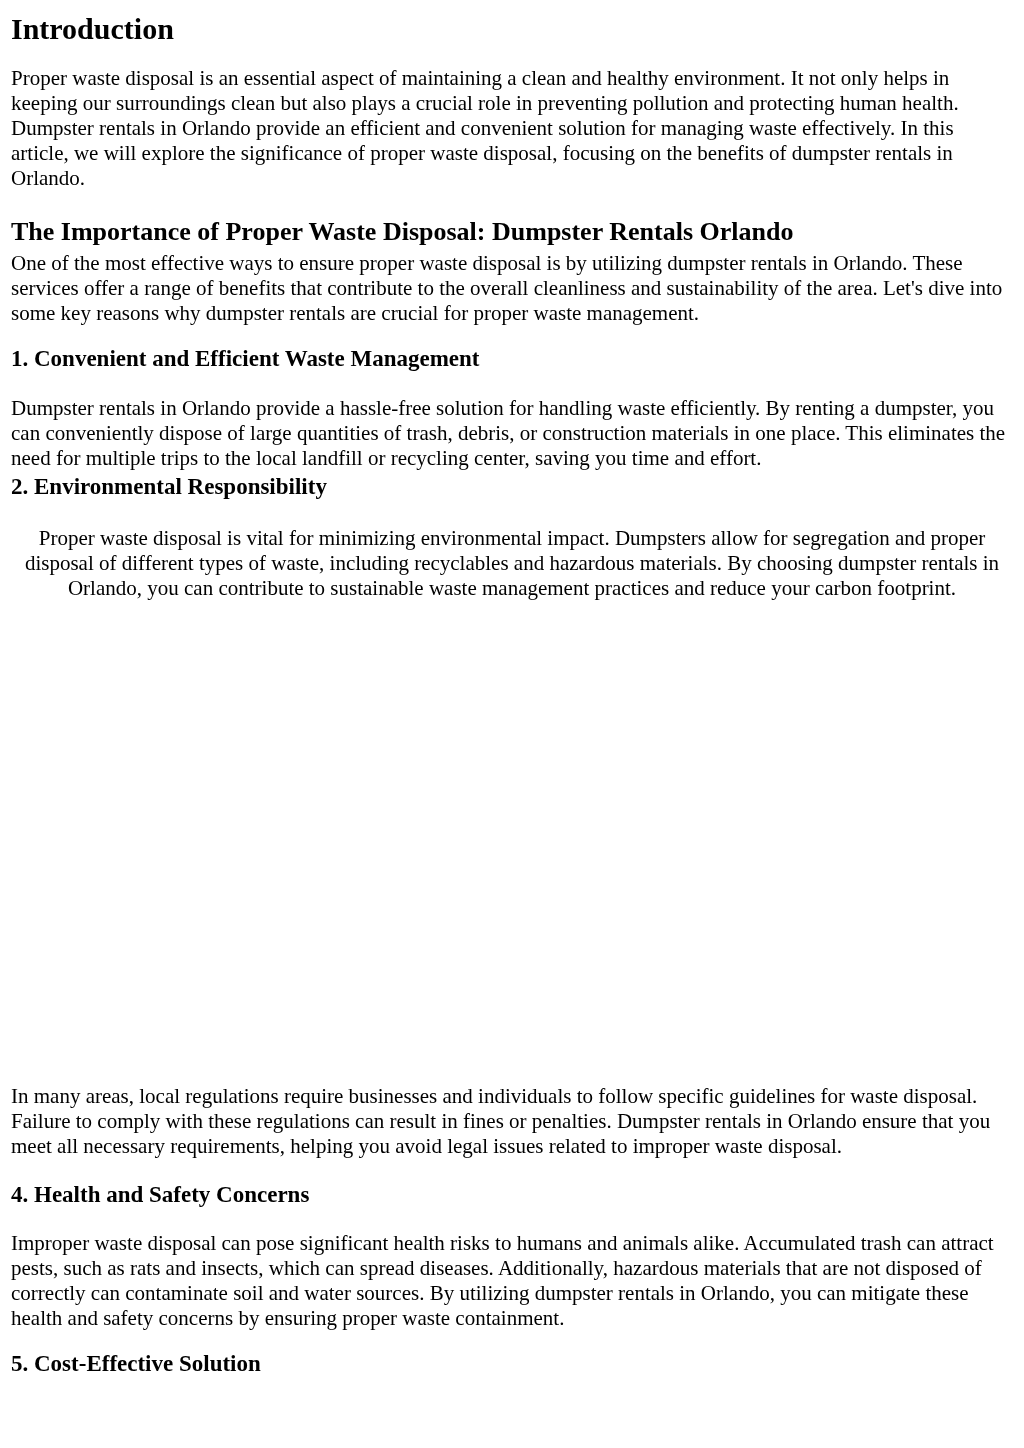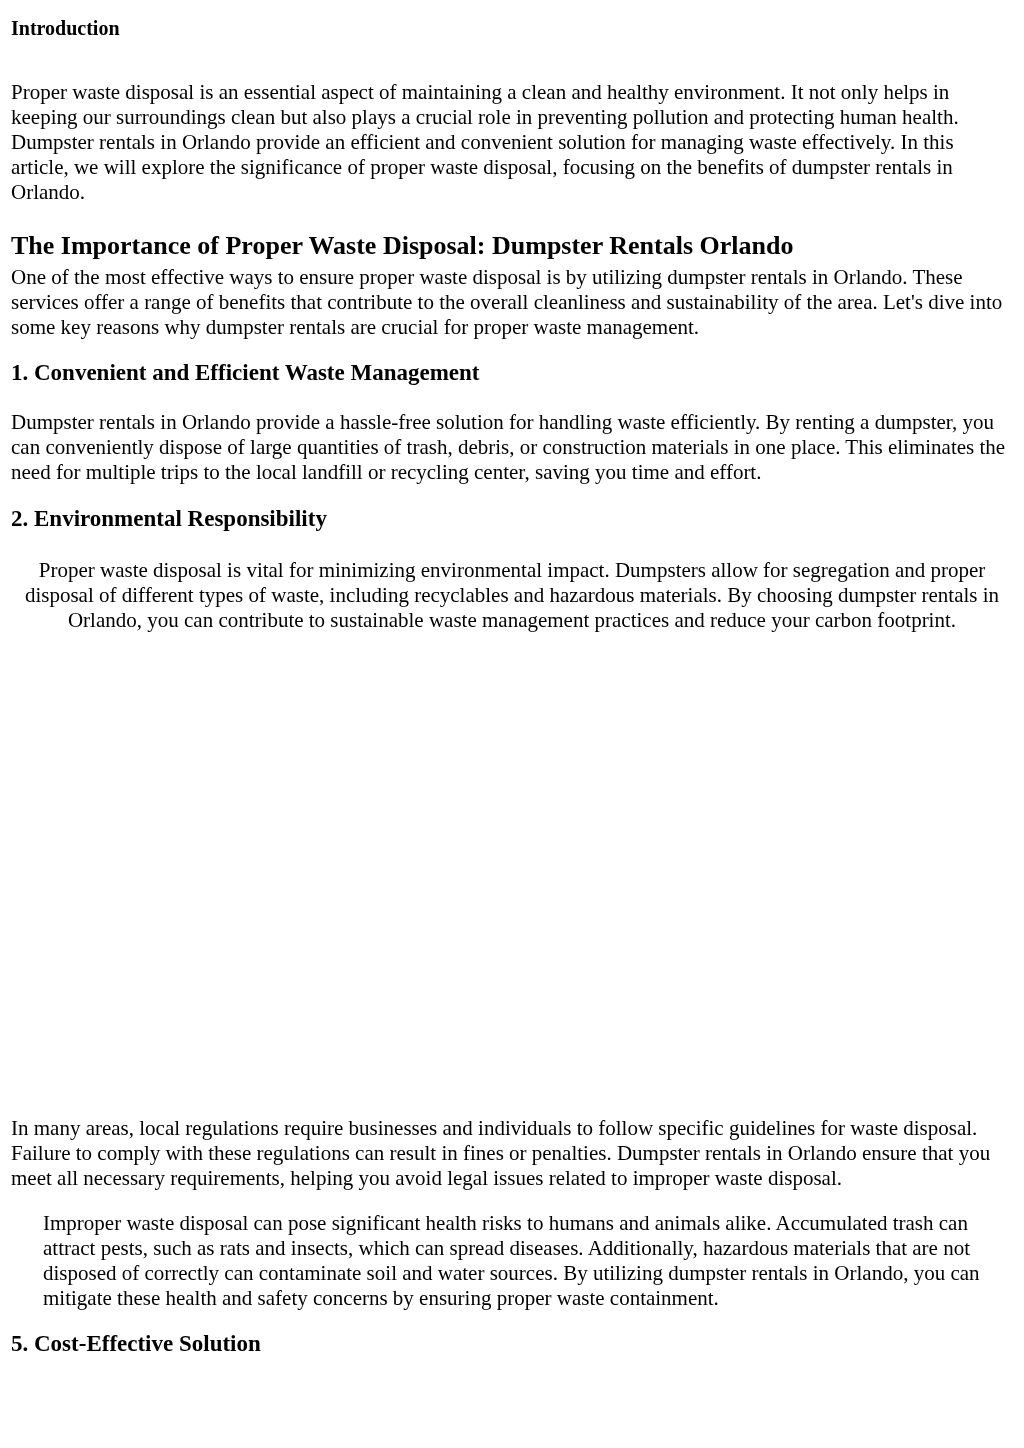--- a/index.html
+++ b/index.html
@@ -21,48 +21,48 @@
     color: #000000;
     font-family: "Liberation Serif", "DejaVu Serif", serif;
   }
   .para {
     font-size: 21px;
     line-height: 25px;
     font-weight: 400;
     margin: 0;
   }
   .intro-h {
-    font-size: 20px;
+    font-size: 30px;
     line-height: 35px;
     font-weight: 700;
     margin: 11px 0 0;
   }
   .title-h {
     font-size: 26px;
     line-height: 38px;
     font-weight: 700;
     margin: 22px 0 0;
   }
   .sec-h {
     font-size: 23px;
     line-height: 32px;
     font-weight: 700;
     margin: 0;
   }
-  .p-intro { margin-top: 34px; }
+  .p-intro { margin-top: 20px; }
   .p-title { }
   .s1 { margin-top: 17px; }
   .b1 { margin-top: 21px; }
-  .s2 { margin-top: 18px; }
+  .s2 { }
   .b2 { margin-top: 23px; text-align: center; }
   .gap { height: 466px; }
   .s3 { margin-top: 0; }
   .b3 { margin-top: 17px; }
   .s4 { margin-top: 20px; }
-  .b4 { margin-top: 20px; margin-left: 32px; }
+  .b4 { margin-top: 20px; }
   .s5 { margin-top: 17px; }
 </style>
 </head>
 <body>
 
 <main class="page">
 
   <h2 class="intro-h">Introduction</h2>
   <p class="para p-intro">Proper waste disposal is an essential aspect of maintaining a clean and healthy environment. It not only helps in keeping our surroundings clean but also plays a crucial role in preventing pollution and protecting human health. Dumpster rentals in Orlando provide an efficient and convenient solution for managing waste effectively. In this article, we will explore the significance of proper waste disposal, focusing on the benefits of dumpster rentals in Orlando.</p>
 
@@ -72,17 +72,18 @@
   <h3 class="sec-h s1">1. Convenient and Efficient Waste Management</h3>
   <p class="para b1">Dumpster rentals in Orlando provide a hassle-free solution for handling waste efficiently. By renting a dumpster, you can conveniently dispose of large quantities of trash, debris, or construction materials in one place. This eliminates the need for multiple trips to the local landfill or recycling center, saving you time and effort.</p>
 
   <h3 class="sec-h s2">2. Environmental Responsibility</h3>
   <p class="para b2">Proper waste disposal is vital for minimizing environmental impact. Dumpsters allow for segregation and proper disposal of different types of waste, including recyclables and hazardous materials. By choosing dumpster rentals in Orlando, you can contribute to sustainable waste management practices and reduce your carbon footprint.</p>
 
   <div class="gap"></div>
 
   <p class="para b3">In many areas, local regulations require businesses and individuals to follow specific guidelines for waste disposal. Failure to comply with these regulations can result in fines or penalties. Dumpster rentals in Orlando ensure that you meet all necessary requirements, helping you avoid legal issues related to improper waste disposal.</p>
 
+  <h3 class="sec-h s4">4. Health and Safety Concerns</h3>
   <p class="para b4">Improper waste disposal can pose significant health risks to humans and animals alike. Accumulated trash can attract pests, such as rats and insects, which can spread diseases. Additionally, hazardous materials that are not disposed of correctly can contaminate soil and water sources. By utilizing dumpster rentals in Orlando, you can mitigate these health and safety concerns by ensuring proper waste containment.</p>
 
   <h3 class="sec-h s5">5. Cost-Effective Solution</h3>
 
 </main>
 
 </body></html>

